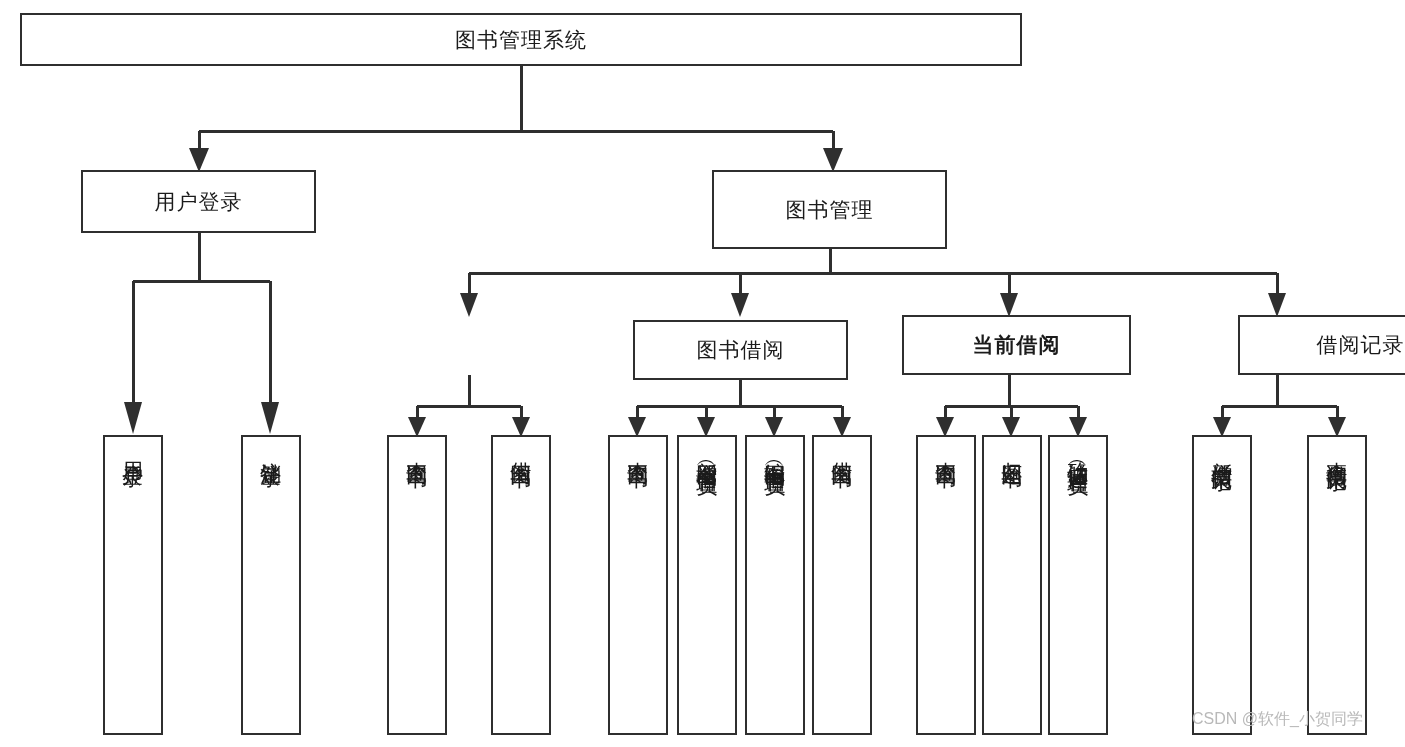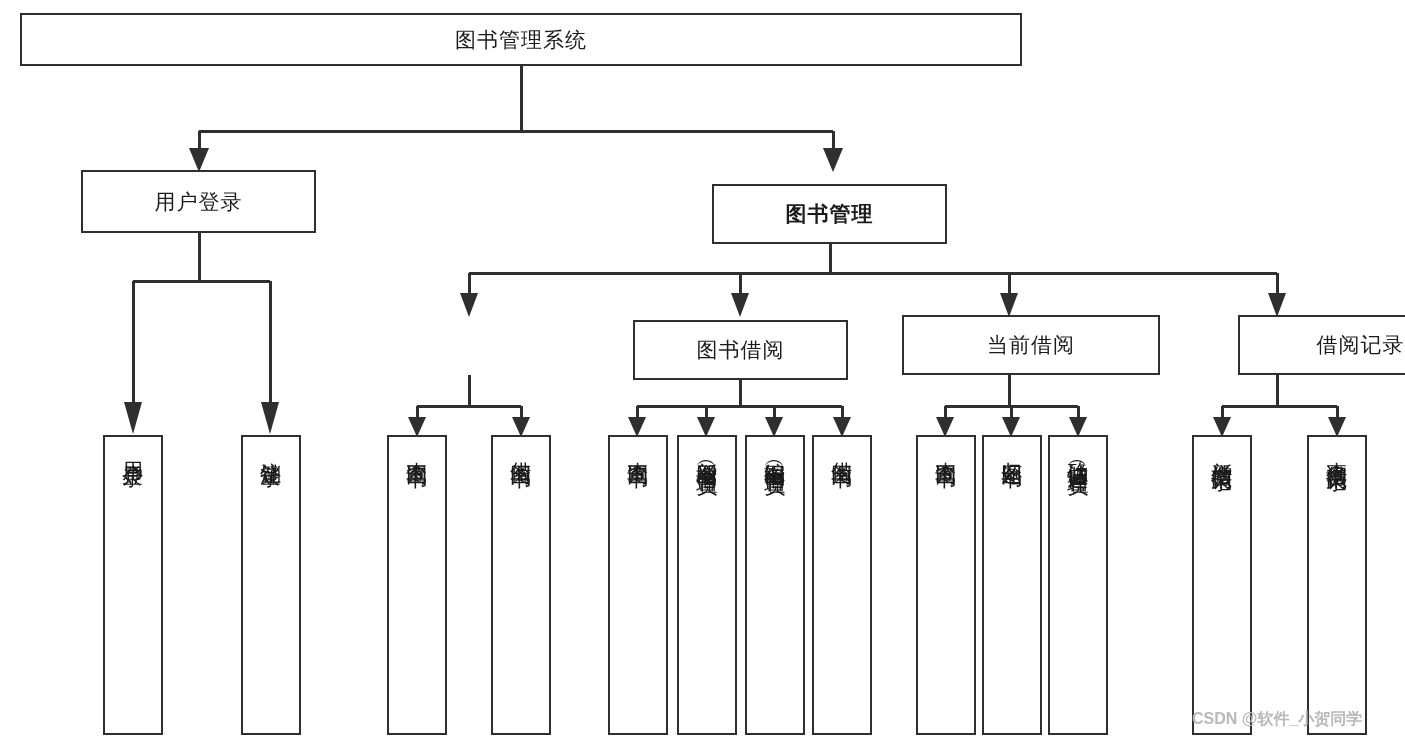--- a/index.html
+++ b/index.html
@@ -40,21 +40,20 @@
     white-space:nowrap;
     color:#1b1b1b;
   }
   #watermark{
     position:absolute;
     left:1192px;top:709px;
     font-size:16px;
     color:#b9b9b9;
     white-space:nowrap;
     pointer-events:none;
-    font-weight:bold;
   }
 </style>
 </head>
 <body>
 
 <div id="stage">
 
   <svg id="wires" viewBox="0 0 1405 747" xmlns="http://www.w3.org/2000/svg">
     <g stroke="#2f2f2f" stroke-width="3" fill="none" shape-rendering="crispEdges">
 
@@ -130,28 +129,28 @@
     </g>
   </svg>
 
   <div class="node h" style="left:20px;top:13px;width:1002px;height:53px;">
     <span>图书管理系统</span>
   </div>
 
   <div class="node h" style="left:81px;top:170px;width:235px;height:63px;">
     <span>用户登录</span>
   </div>
-  <div class="node h" style="left:712px;top:184px;width:235px;height:60px;font-weight:bold;">
+  <div class="node h" style="left:712px;top:170px;width:235px;height:79px;">
     <span>图书管理</span>
   </div>
 
   <div class="node h" style="left:633px;top:320px;width:215px;height:60px;">
     <span>图书借阅</span>
   </div>
-  <div class="node h" style="left:902px;top:315px;width:258px;height:60px;">
+  <div class="node h" style="left:902px;top:315px;width:229px;height:60px;font-weight:bold;">
     <span>当前借阅</span>
   </div>
   <div class="node h" style="left:1238px;top:315px;width:245px;height:60px;">
     <span>借阅记录</span>
   </div>
 
   <div class="node v" style="left:103px;top:435px;width:60px;height:300px;">
     <span class="vtxt">用户登录</span>
   </div>
   <div class="node v" style="left:241px;top:435px;width:60px;height:300px;">

